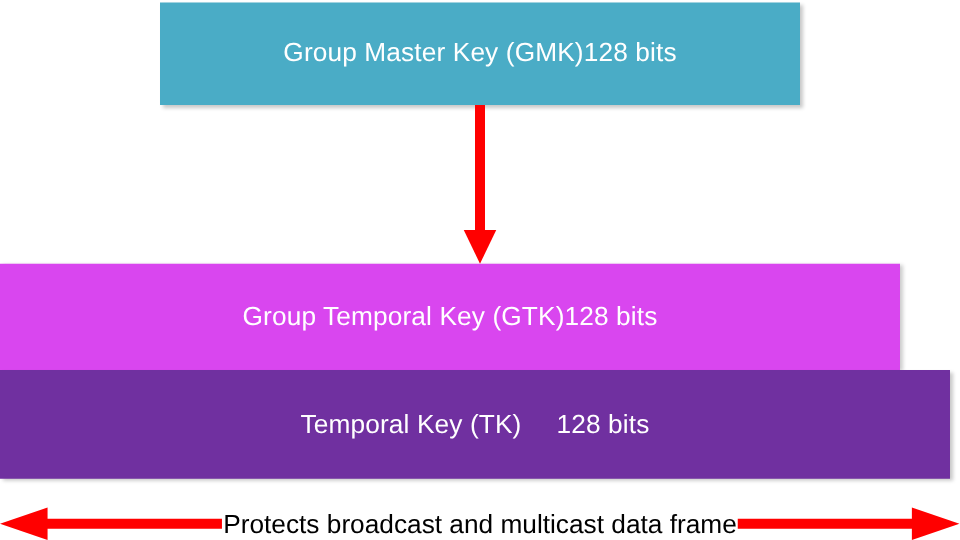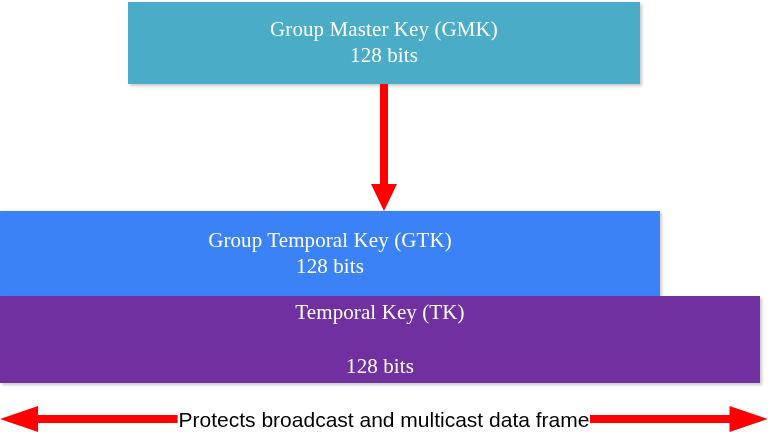--- a/index.html
+++ b/index.html
@@ -18,47 +18,46 @@
     width: 768px;
     height: 432px;
     background: #ffffff;
   }
 
   
   .key-box {
     position: absolute;
     box-sizing: border-box;
     display: flex;
-    flex-direction: column;
+    flex-direction: row;
     align-items: center;
     justify-content: center;
     color: #ffffff;
     text-align: center;
     line-height: 1.22;
     font-size: 21px;
     letter-spacing: 0.1px;
-    font-family: Liberation Serif, serif;
   }
   .key-box .line1 { display: block; }
   .key-box .line2 { display: block; }
 
   #gmk-box {
     left: 128px;
     top: 2px;
     width: 512px;
     height: 82px;
     background: #4AACC6;
     box-shadow: 2px 2px 3px rgba(0,0,0,0.22);
   }
   #gtk-box {
     left: 0px;
     top: 211px;
-    width: 660px;
+    width: 720px;
     height: 85px;
-    background: #3b82f6;
+    background: #d946ef;
     box-shadow: 2px 1px 3px rgba(0,0,0,0.20);
   }
   #tk-box {
     left: 0px;
     top: 296px;
     width: 760px;
     height: 87px;
     background: #7030A0;
     box-shadow: 2px 2px 3px rgba(0,0,0,0.22);
     gap: 28px;

